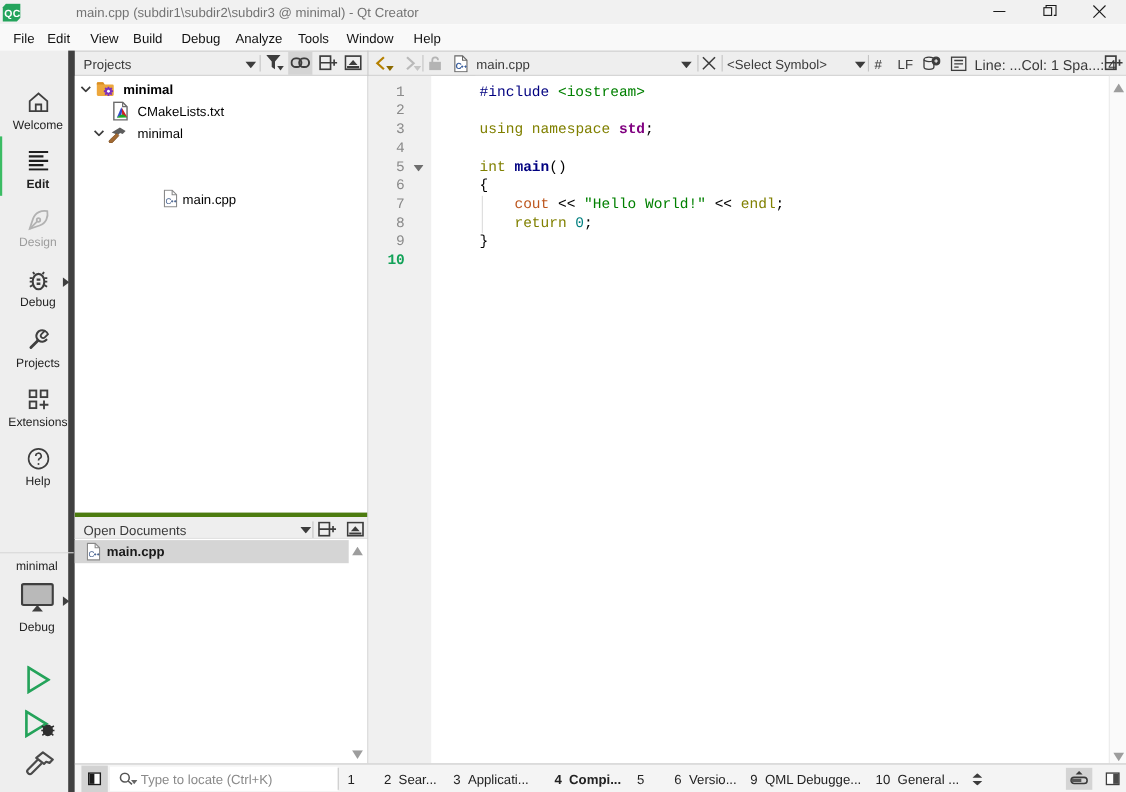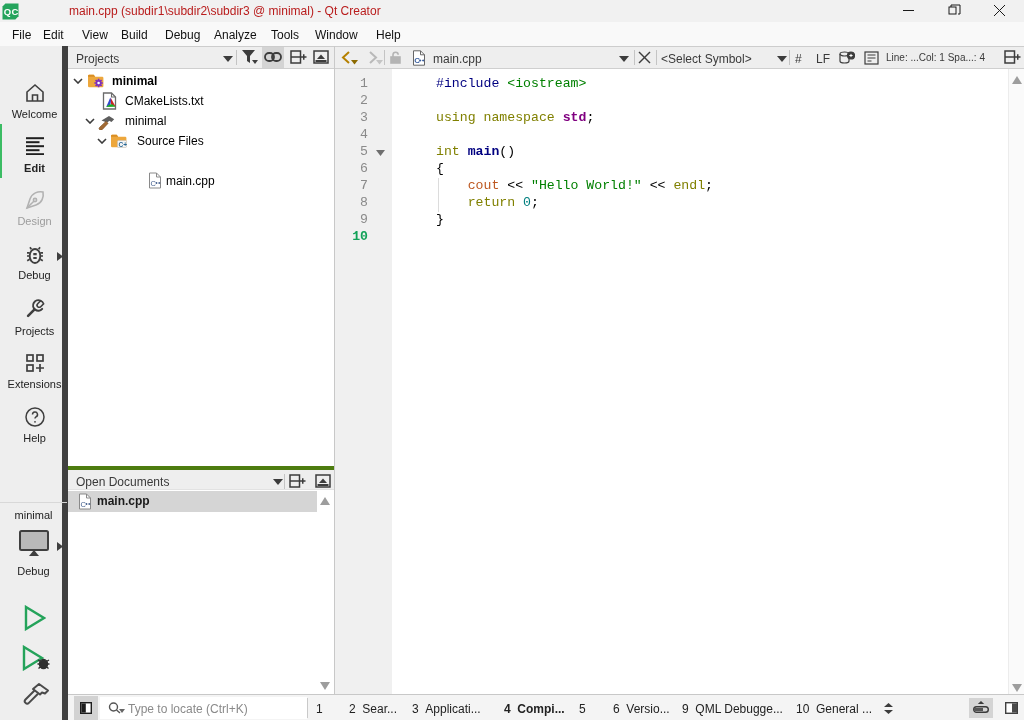--- a/index.html
+++ b/index.html
@@ -1,20 +1,20 @@
 <!DOCTYPE html>
 <html><head><meta charset="utf-8">
 <style>
 *{margin:0;padding:0;box-sizing:border-box;}
 html,body{width:1024px;height:720px;overflow:hidden;}
 body{font-family:"Liberation Sans",sans-serif;background:#fff;position:relative;color:#1a1a1a;}
 .abs{position:absolute;}
 
 #titlebar{left:0;top:0;width:1024px;height:22px;background:#f1f1f1;}
-#title{left:25px;top:4px;font-size:12px;color:#b91c1c;padding-left:44px;}
+#title{left:25px;top:4px;font-size:12px;color:#737373;padding-left:44px;}
 
 #menubar{left:0;top:22px;width:1024px;height:24px;background:#f9f9f9;}
 .mi{position:absolute;top:6px;font-size:12px;color:#111;}
 
 #toolrow{left:68px;top:46px;width:956px;height:23px;background:#eeeeee;border-bottom:1px solid #cfcfcf;}
 .tsep{position:absolute;top:50px;width:1px;height:15px;background:#c4c4c4;}
 
 #modebar{left:0;top:46px;width:68px;height:674px;background:#eeeeee;border-right:6px solid #404040;}
 .mode{position:absolute;left:0;width:69px;text-align:center;}
 .mlabel{font-size:11px;color:#232323;margin-top:4px;}
@@ -144,21 +144,21 @@
   <svg style="position:absolute;left:771px;top:5px" width="16" height="14" viewBox="0 0 16 14" fill="none" stroke="#3c3c3c" stroke-width="1.2">
       <ellipse cx="5.5" cy="3" rx="4.5" ry="2"></ellipse>
       <path d="M1 3 v7 c0 1.1 2 2 4.5 2 s4.5 -.9 4.5 -2 v-7"></path>
       <circle cx="12" cy="4.5" r="3.5" fill="#3c3c3c"></circle>
       <path d="M10.4 4.5 h3.2 M12 2.9 v3.2" stroke="#fff" stroke-width="1"></path>
     </svg>
   <svg style="position:absolute;left:796px;top:5px" width="15" height="14" viewBox="0 0 15 14" fill="none" stroke="#3c3c3c" stroke-width="1.2">
       <rect x="1" y="1" width="13" height="12"></rect>
       <path d="M3.5 4 h8 M3.5 7 h8 M3.5 10 h4"></path>
     </svg>
-  <span style="position:absolute;left:818px;top:6px;font-size:10px;color:#3a3a3a;">Line: ...Col: 1 Spa...: 4</span>
+  <span style="position:absolute;left:818px;top:6px;font-size:13px;color:#3a3a3a;">Line: ...Col: 1 Spa...: 4</span>
   <svg style="position:absolute;left:936px;top:4px" width="17" height="15" viewBox="0 0 17 15" fill="none" stroke="#3c3c3c" stroke-width="1.5">
       <rect x="1" y="1" width="9.5" height="12"></rect>
       <line x1="1" y1="7" x2="10.5" y2="7"></line>
       <path d="M13.75 4.2 v5.6 M11 7 h5.5"></path>
     </svg>
 </div>
 <div class="abs" id="modebar">
 
   <div class="mode" style="top:36px;">
     <svg width="22" height="22" viewBox="0 0 22 22" style="margin:0 auto" fill="none" stroke="#3f3f3f" stroke-width="1.6">
@@ -293,32 +293,20 @@
     <svg style="position:absolute;left:17px;top:7px" width="10" height="6" viewBox="0 0 10 6" fill="none" stroke="#3c3c3c" stroke-width="1.6">
         <path d="M1 1 L5 5 L9 1"></path>
       </svg>
     <svg style="position:absolute;left:29px;top:2px" width="19" height="17" viewBox="0 0 19 17">
         <path d="M4.5 7.5 L12 3 l5.2 3.2 l-2.7 2.7 l-2.4 -1.1 l-1.6 1.9 Z" fill="#5e5e5e"></path>
         <path d="M9.2 8.2 L2.6 14.4 a1.7 1.7 0 0 0 2.4 2.4 L11.2 10.2" fill="#a26a33" stroke="#7c4e20" stroke-width=".7"></path>
       </svg>
     <span class="txt" style="left:57px;">minimal</span>
   </div>
 
-  <div class="trow" style="top:62px;">
-    <svg style="position:absolute;left:29px;top:7px" width="10" height="6" viewBox="0 0 10 6" fill="none" stroke="#3c3c3c" stroke-width="1.6">
-        <path d="M1 1 L5 5 L9 1"></path>
-      </svg>
-    <svg style="position:absolute;left:42px;top:2px" width="17" height="15" viewBox="0 0 17 15">
-        <path d="M1 3 a1.2 1.2 0 0 1 1.2 -1.2 h4.5 l1.5 2 h7 a1.2 1.2 0 0 1 1.2 1.2 v8 a1.2 1.2 0 0 1 -1.2 1.2 h-13 a1.2 1.2 0 0 1 -1.2 -1.2 Z" fill="#eda73c"></path>
-        <path d="M1 3 a1.2 1.2 0 0 1 1.2 -1.2 h4.5 l1.5 2 h-7.2 Z" fill="#d98e23"></path>
-        <rect x="7.5" y="7.5" width="9" height="7" rx="1" fill="#f5f5f5" stroke="#bbb" stroke-width=".5"></rect>
-        <text x="8.6" y="13.5" font-size="6.5" font-weight="bold" fill="#2b6a96" font-family="Liberation Sans">C+</text>
-      </svg>
-    <span class="txt" style="left:69px;">Source Files</span>
-  </div>
 
 
   <div class="trow" style="top:102px;">
     <svg style="position:absolute;left:80px;top:1px" width="14" height="17" viewBox="0 0 14 17">
         <path d="M1.5 1 h7 l4 4 v11 h-11 Z" fill="#fff" stroke="#8a8a8a" stroke-width="1"></path>
         <path d="M8.5 1 v4 h4" fill="none" stroke="#8a8a8a" stroke-width="1"></path>
         <text x="2.5" y="13.6" font-size="7.5" fill="#46618f" font-family="Liberation Sans">C</text>
         <path d="M7.5 11 h2 m-1 -1 v2 M10.3 11 h2 m-1 -1 v2" stroke="#46618f" stroke-width=".9" fill="none"></path>
       </svg>
     <span class="txt" style="left:98px;">main.cpp</span>

